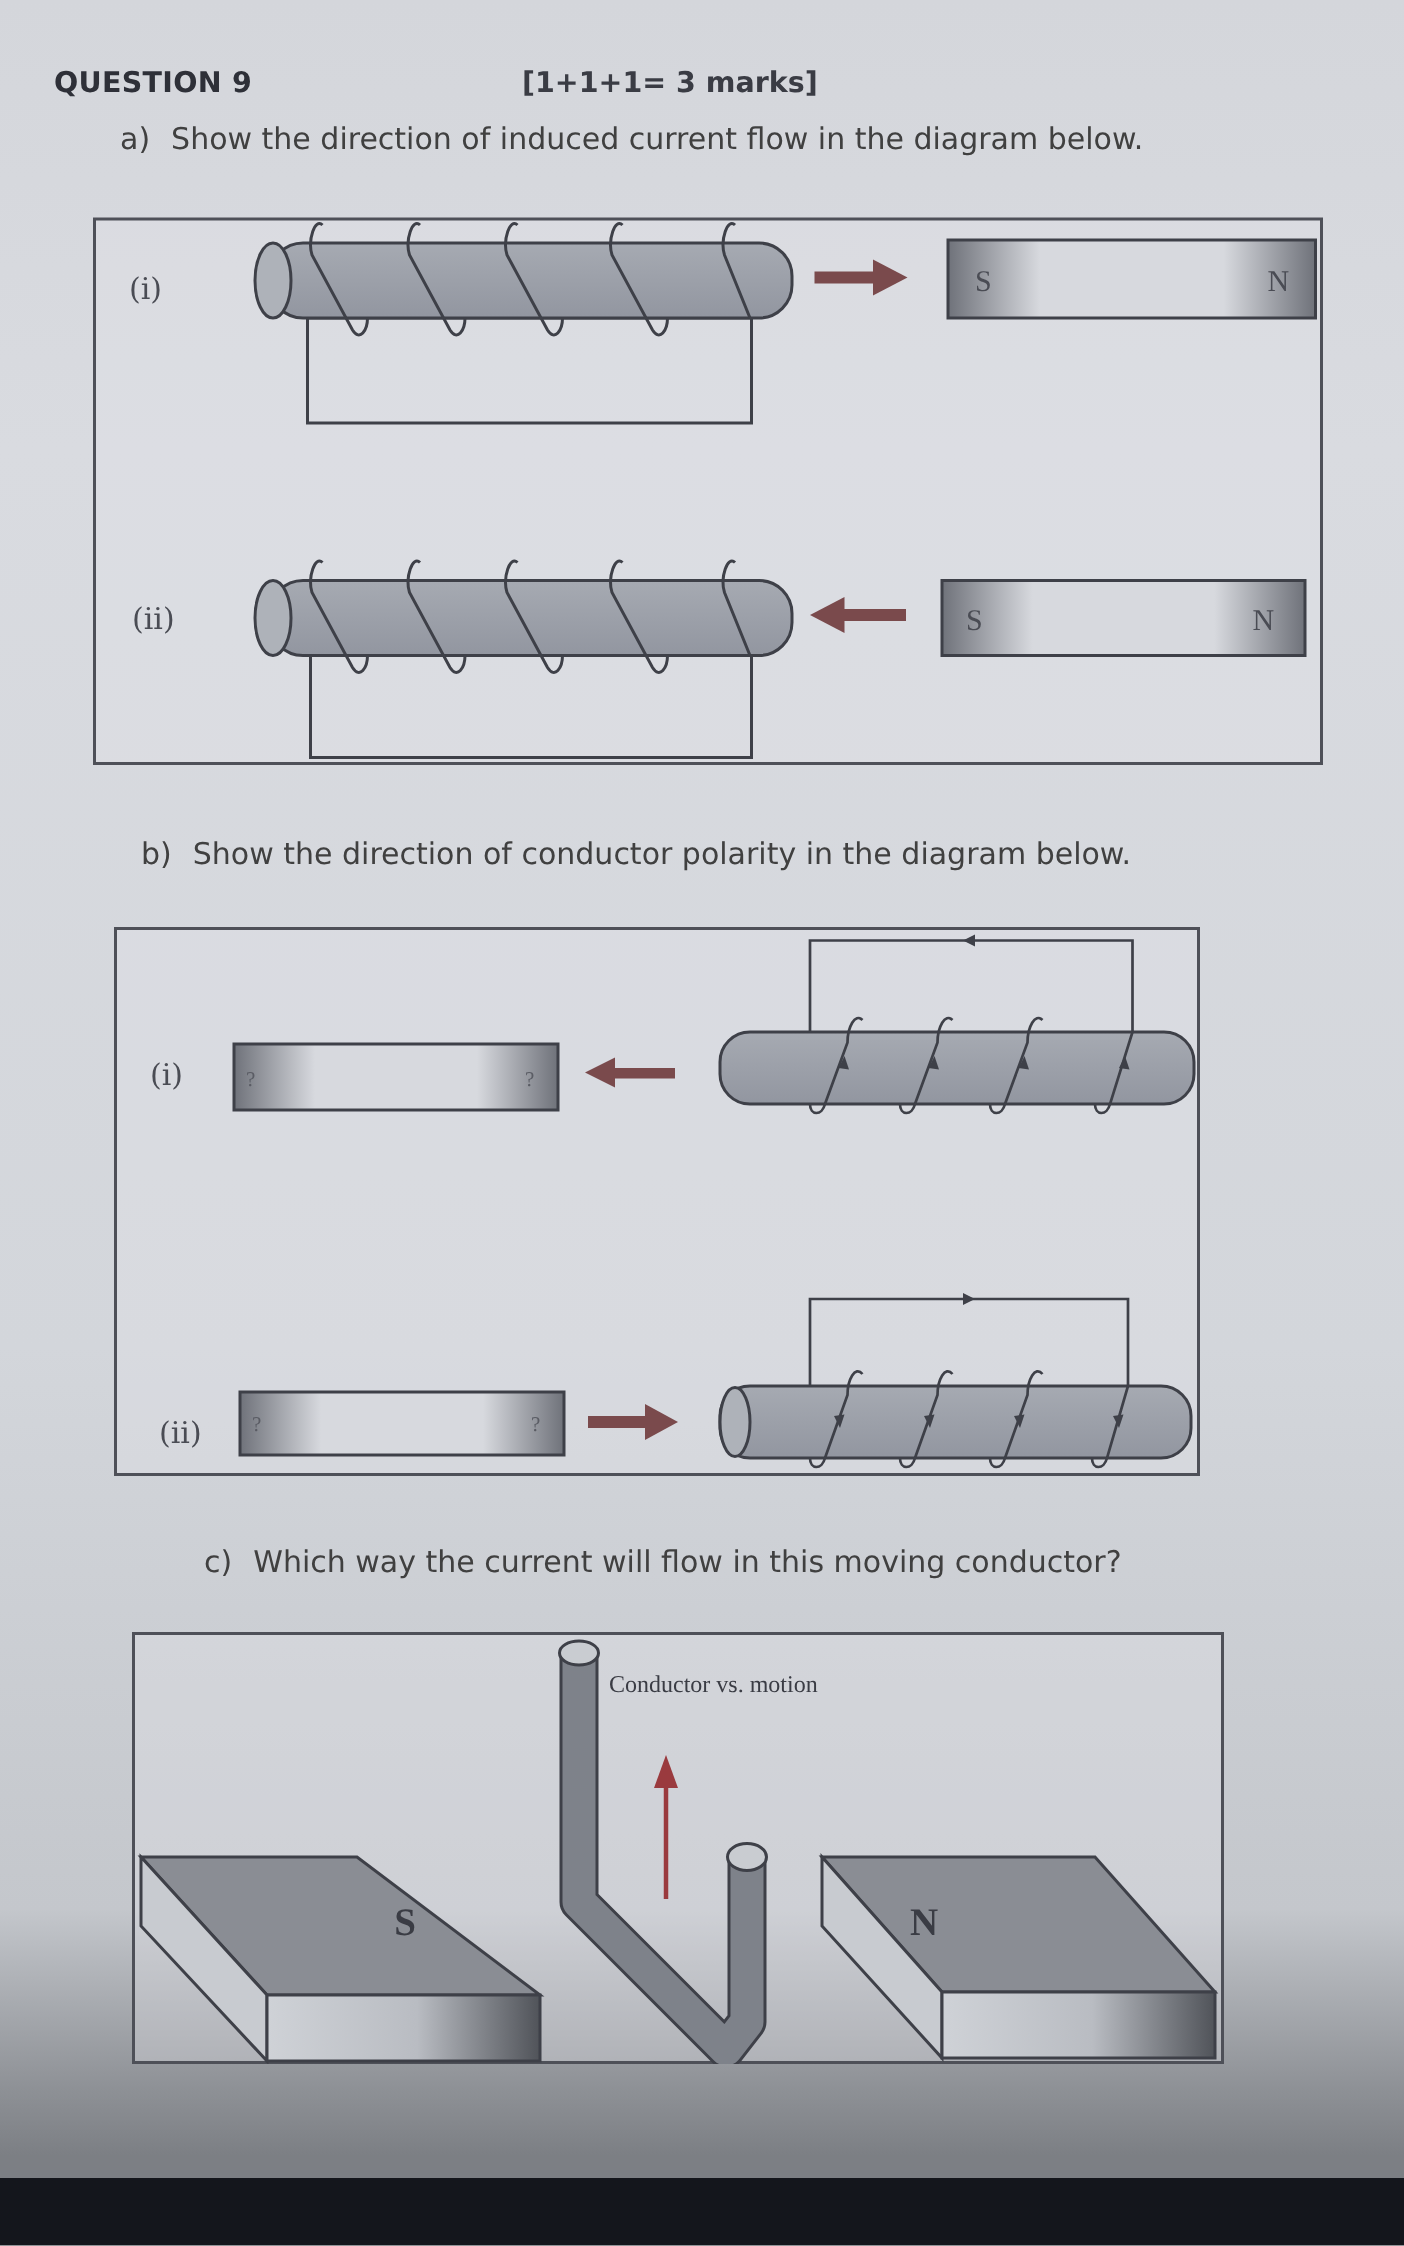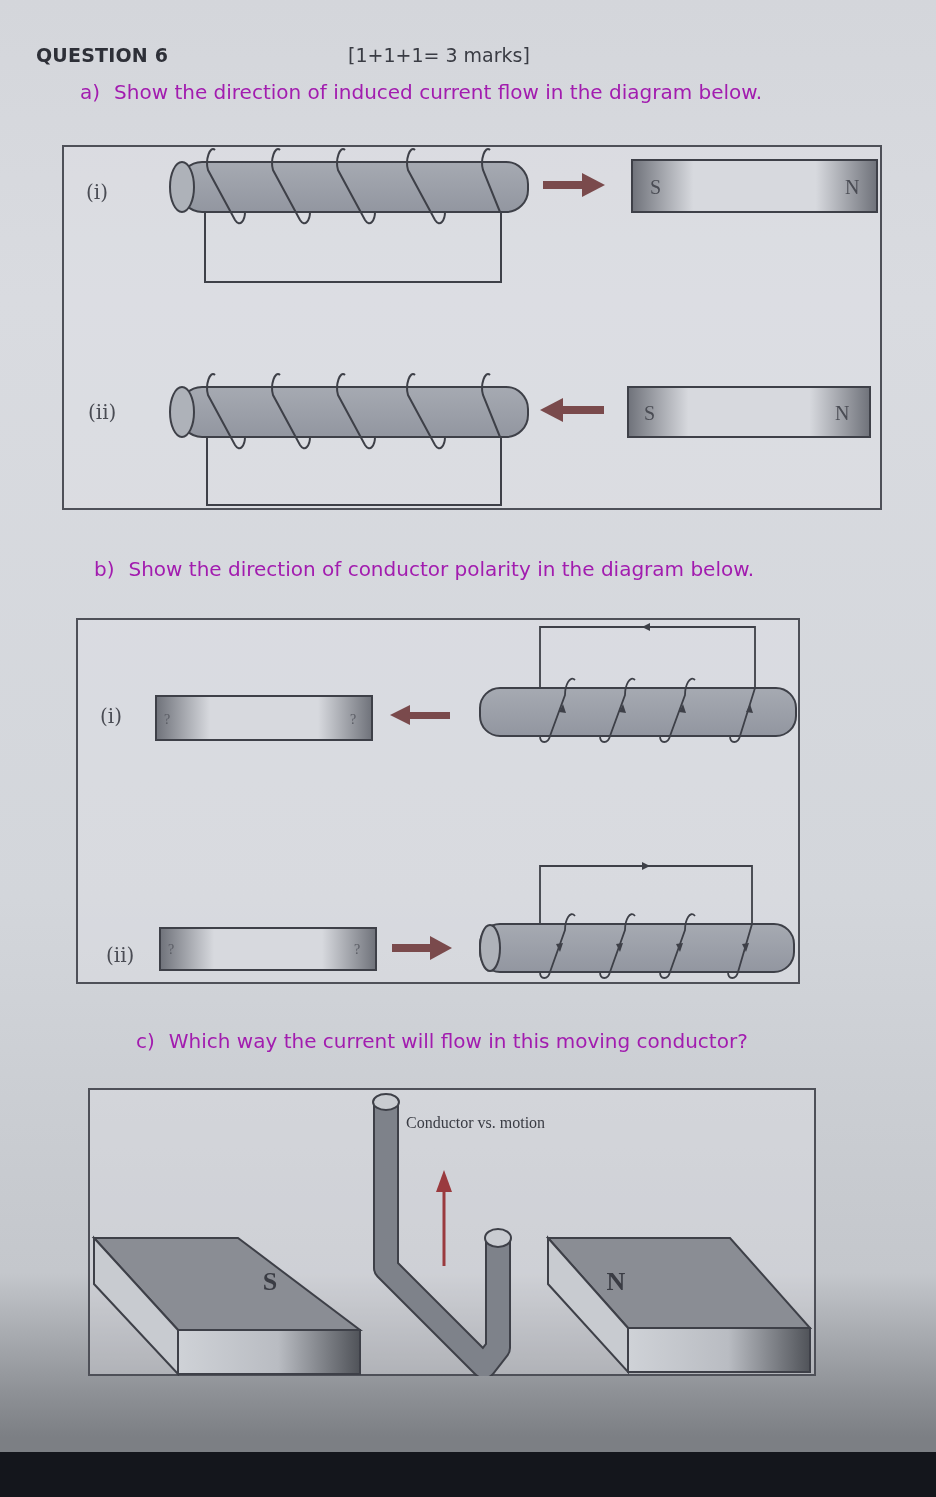--- a/index.html
+++ b/index.html
@@ -4,32 +4,32 @@
   <style>
     html, body { margin: 0; padding: 0; }
     body {
       width: 936px; height: 1497px; position: relative; overflow: hidden;
       background: linear-gradient(180deg, #d4d6db 0%, #d9dbe0 20%, #d3d6db 60%, #c4c7cc 85%, #8e9196 93%, #7c7f84 96%);
       font-family: "DejaVu Sans", sans-serif;
       color: #3a3c44;
     }
     .abs { position: absolute; }
     .q-title { left: 36px; top: 44px; font-size: 19px; font-weight: bold; color: #2e3038; letter-spacing: 0.2px; }
-    .q-marks { left: 348px; top: 44px; font-size: 19px; font-weight: normal; color: #3a3c44; }
-    .q-text { font-size: 20px; color: #a21caf; white-space: nowrap; }
+    .q-marks { left: 348px; top: 44px; font-size: 19px; font-weight: bold; color: #3a3c44; }
+    .q-text { font-size: 20px; color: #404040; white-space: nowrap; }
     .q-label { display: inline-block; margin-right: 14px; }
     .panel { border: 2px solid #4e5058; background: rgba(225,227,232,0.35); box-sizing: border-box; }
     .roman { font-family: "DejaVu Serif", serif; font-size: 20px; color: #4a4c54; }
     .bottom-bar { left: 0; top: 1452px; width: 936px; height: 45px; background: #14161c; }
     svg text { font-family: "Liberation Serif", serif; }
   </style>
 </head>
 <body>
 
-<div class="abs q-title">QUESTION 6</div>
+<div class="abs q-title">QUESTION 9</div>
 <div class="abs q-marks">[1+1+1= 3 marks]</div>
 
 <div class="abs q-text" style="left:80px; top:80px;">
   <span class="q-label">a)</span><span>Show the direction of induced current flow in the diagram below.</span>
 </div>
 
 <div class="abs panel" style="left:62px; top:145px; width:820px; height:365px;"></div>
 
 <div class="abs roman" style="left:86px; top:180px;">(i)</div>
 <svg class="abs" style="left:160px; top:140px;" width="720" height="150">

